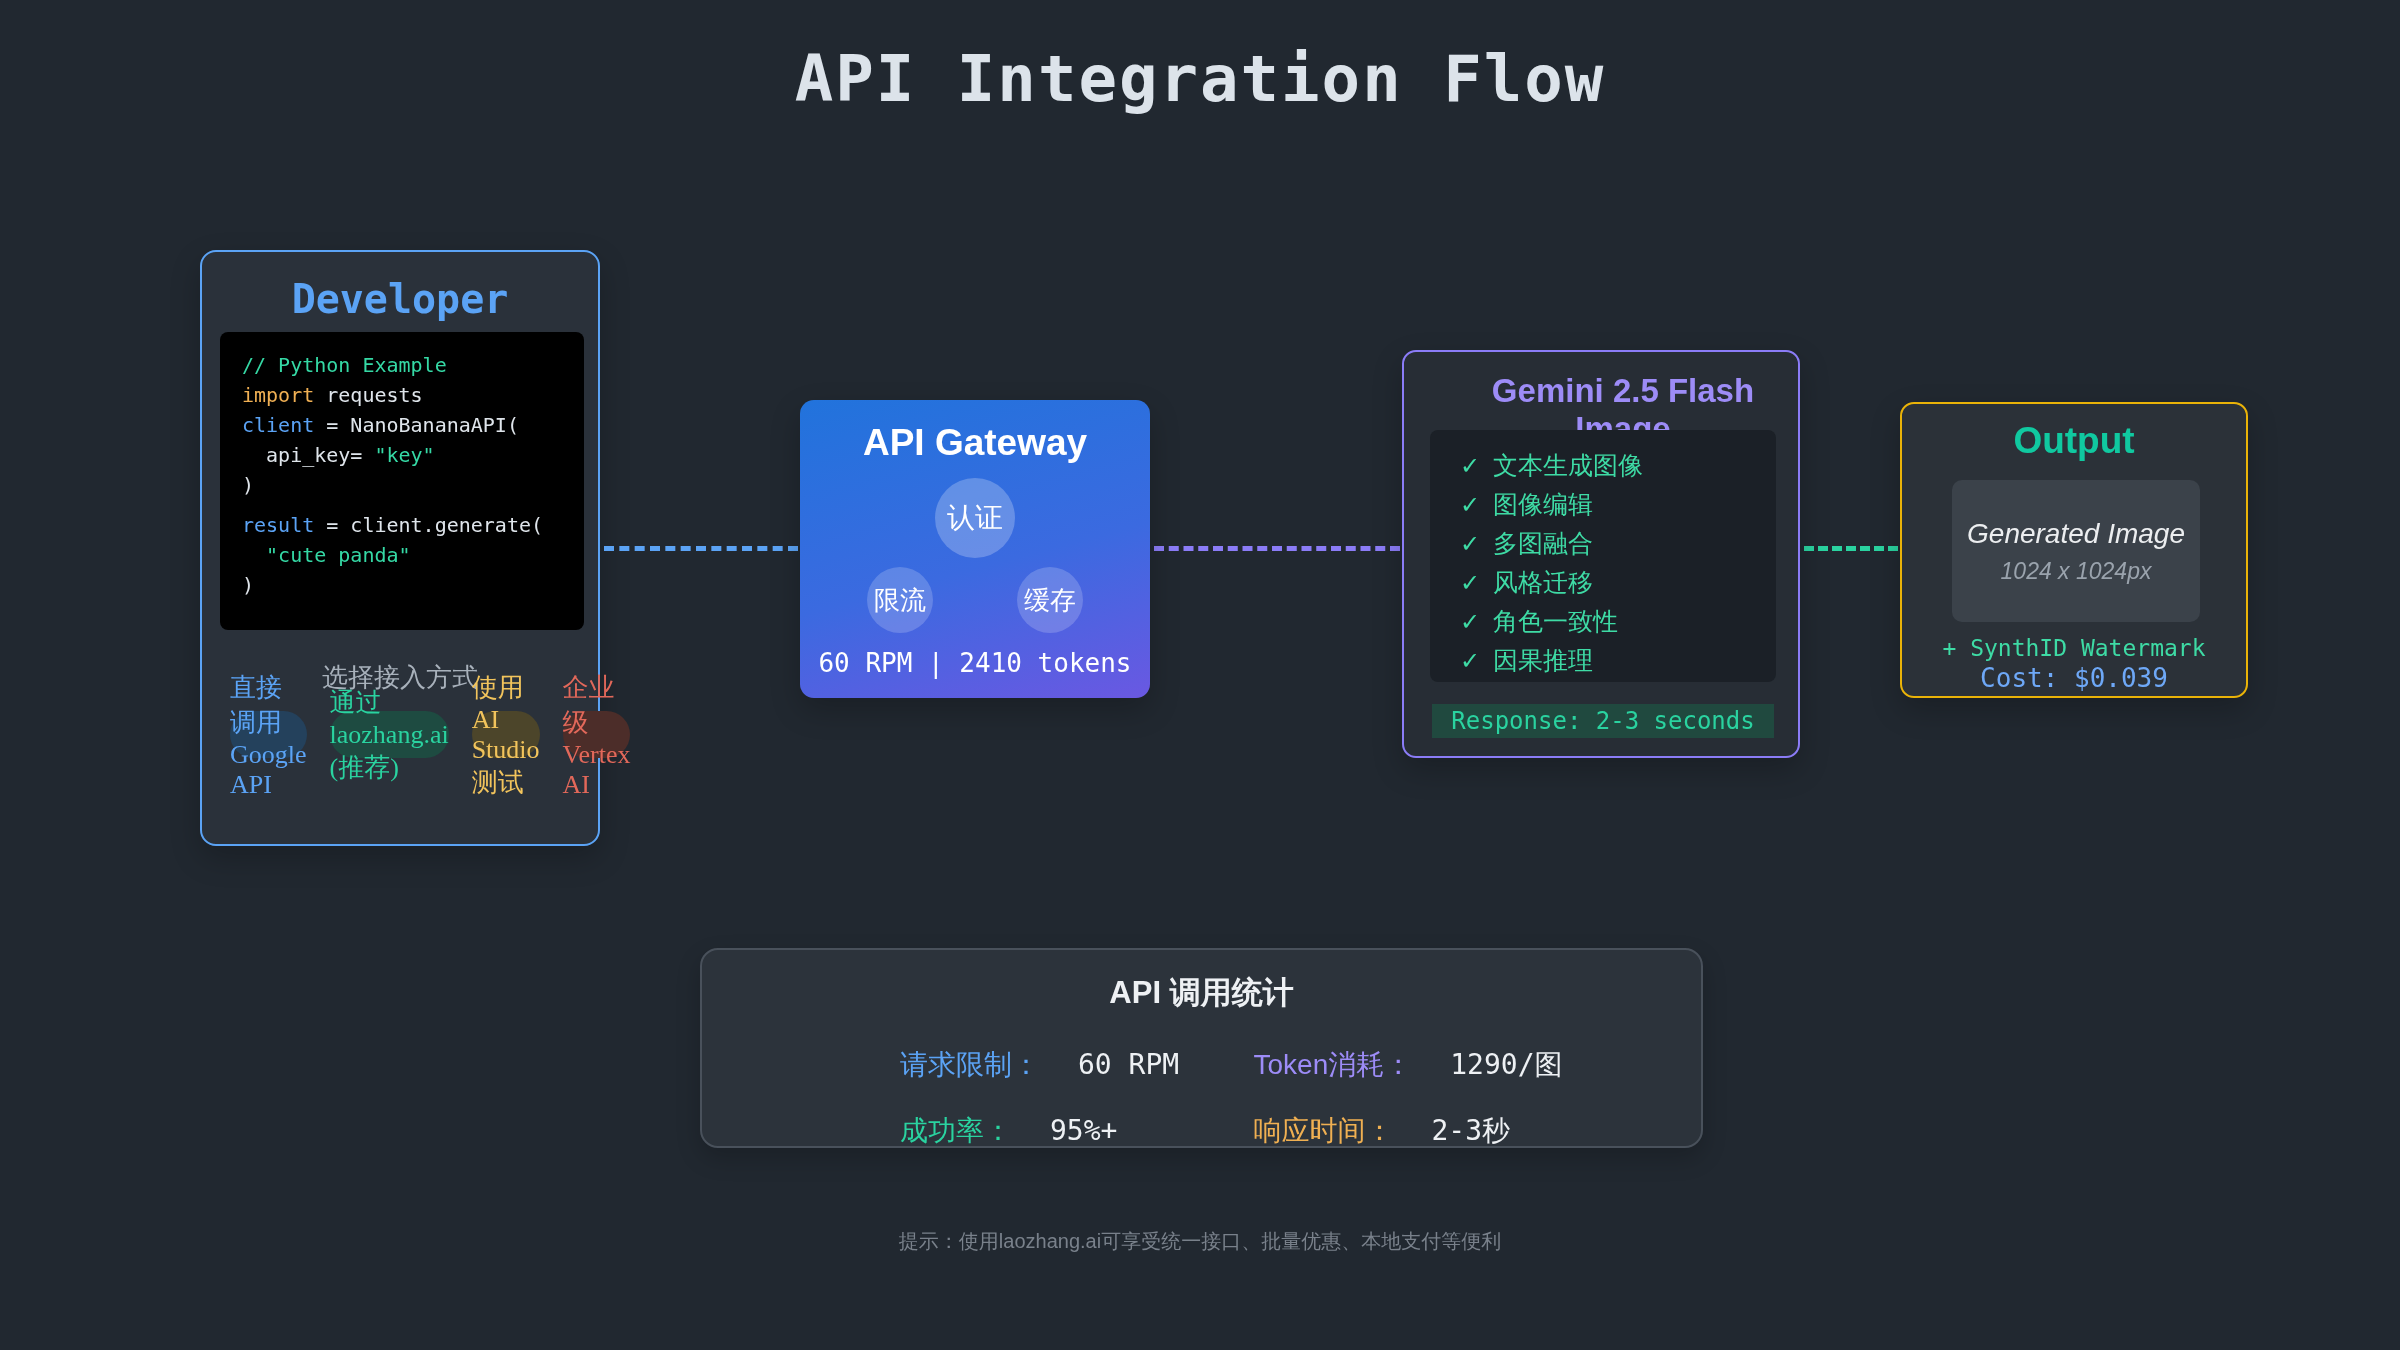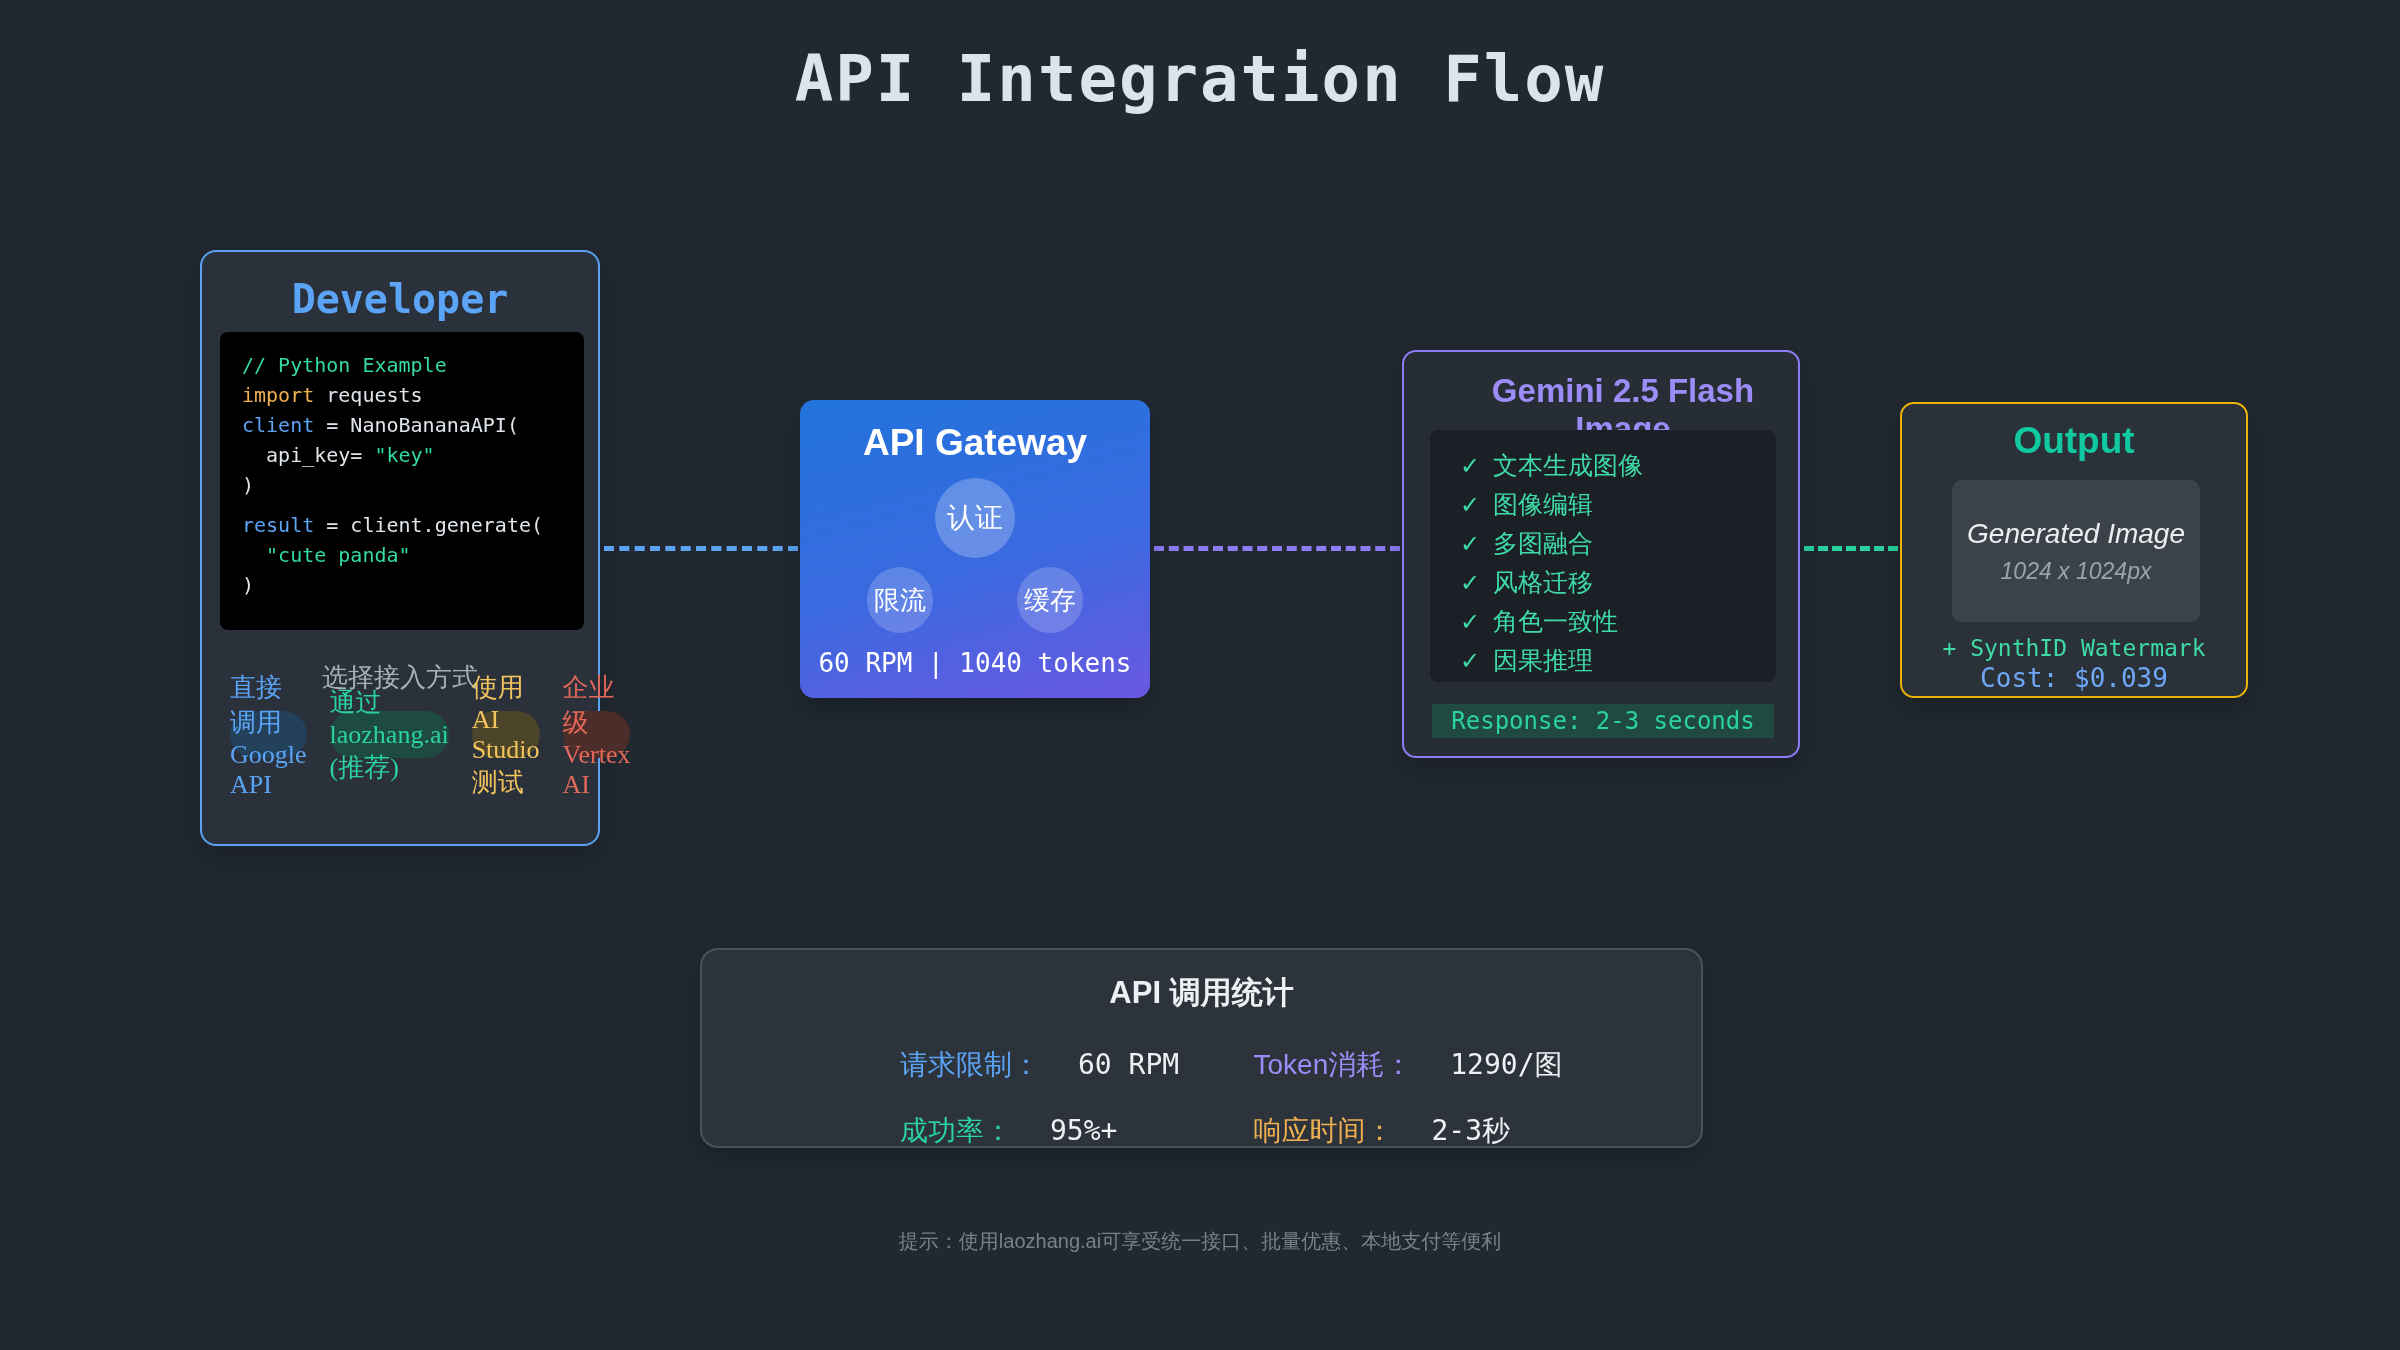--- a/index.html
+++ b/index.html
@@ -120,21 +120,21 @@
 
   <div class="connector conn-1"></div>
   <div class="connector conn-2"></div>
   <div class="connector conn-3"></div>
 
   <div class="card gw-card">
     <div class="gw-title">API Gateway</div>
     <div class="gw-circle gw-auth">认证</div>
     <div class="gw-circle gw-rate">限流</div>
     <div class="gw-circle gw-cache">缓存</div>
-    <div class="gw-stats">60 RPM | 1040 tokens</div>
+    <div class="gw-stats">60 RPM | 2410 tokens</div>
   </div>
 
   <div class="card gem-card">
     <div class="gem-title">Gemini 2.5 Flash Image</div>
     <div class="feature-panel">
         <div class="feature">
           <span class="check">✓</span>
           <span>文本生成图像</span>
         </div>
         <div class="feature">

